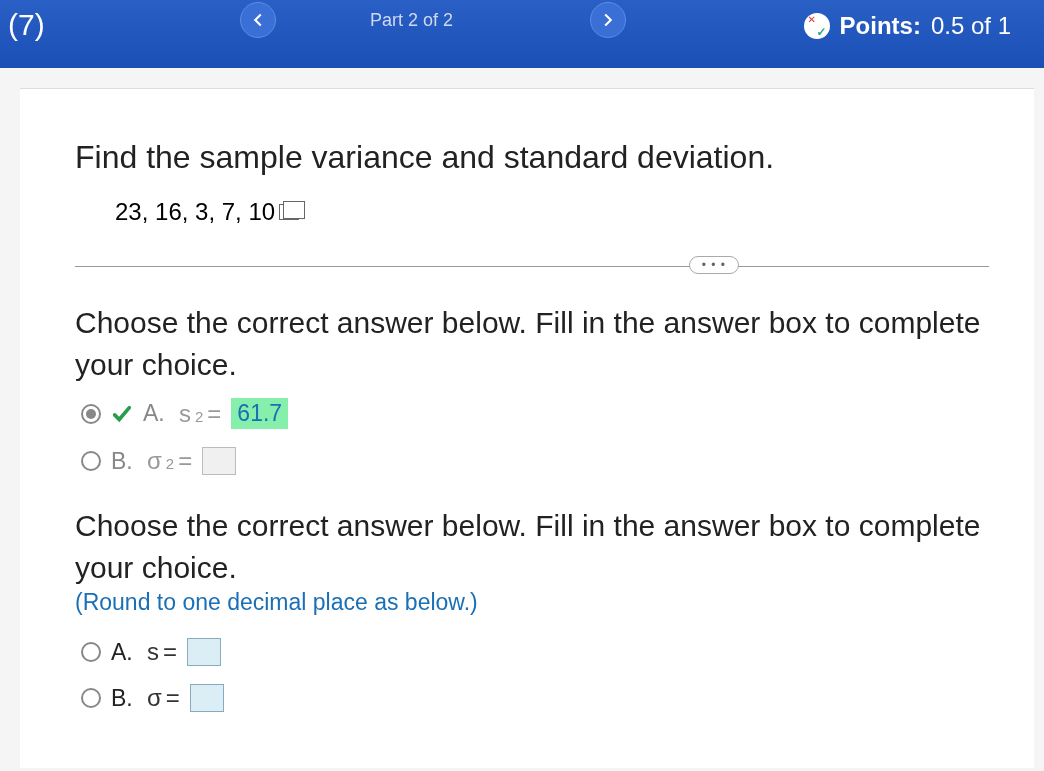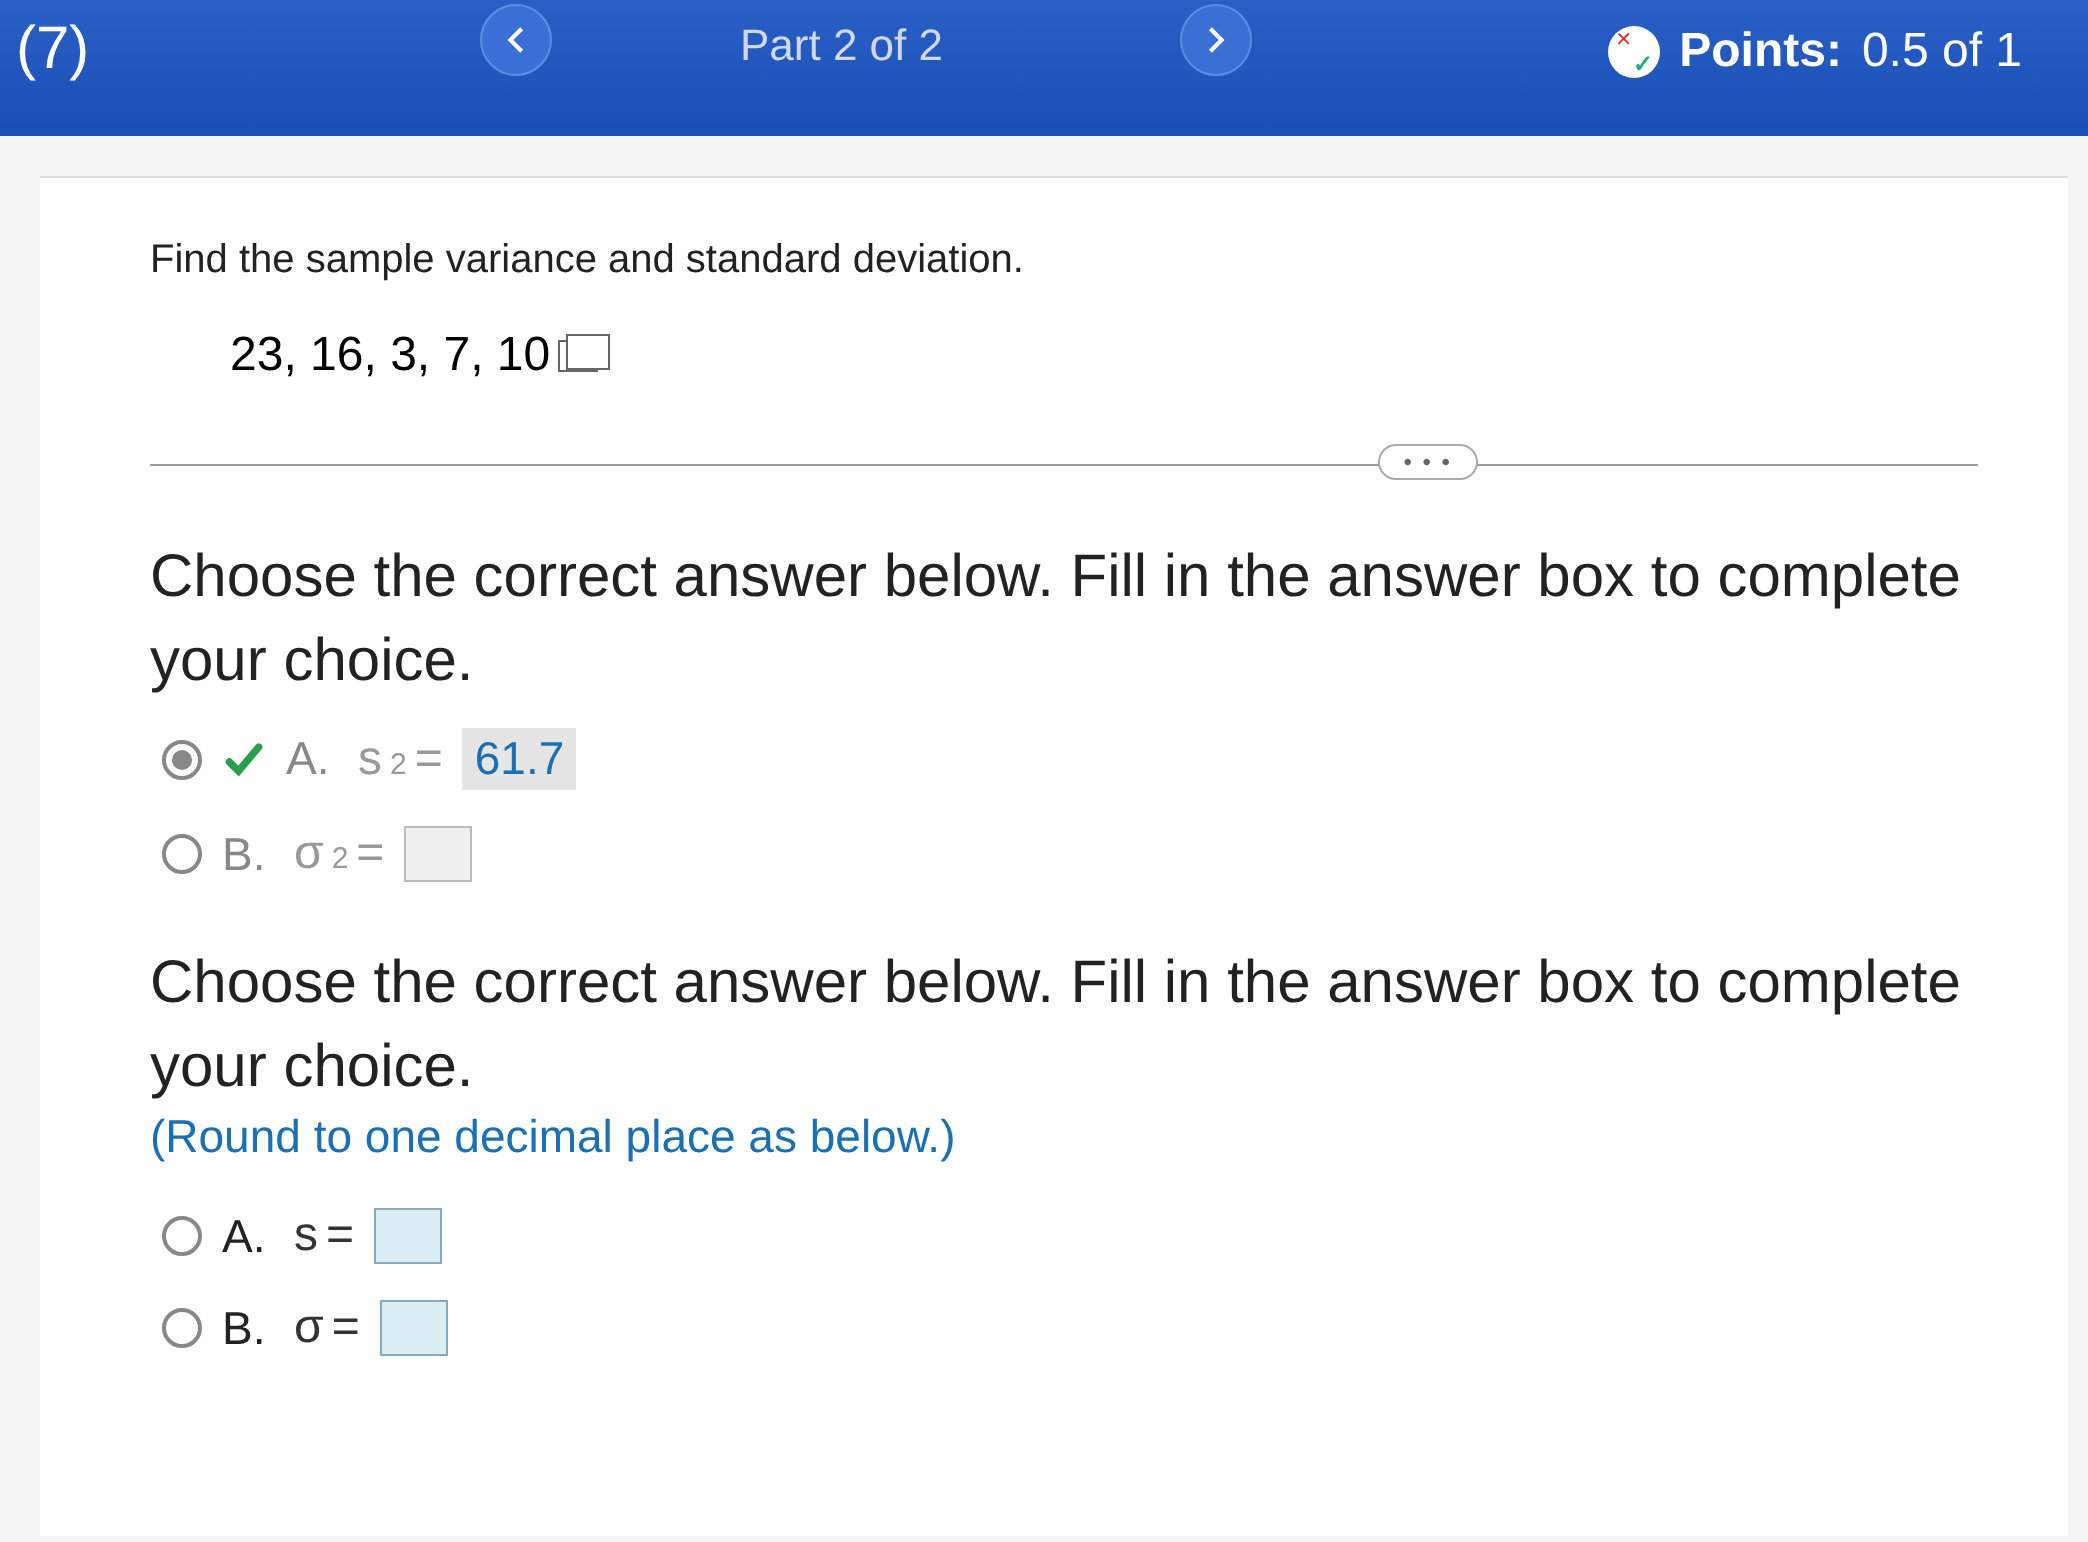--- a/index.html
+++ b/index.html
@@ -41,21 +41,21 @@
     position: absolute;
     top: 2px;
     cursor: pointer;
   }
   .nav-prev { left: 240px; }
   .nav-next { left: 590px; }
   .part-label {
     position: absolute;
     left: 370px;
     top: 10px;
-    font-size: 22px;
+    font-size: 18px;
     color: #d0d8f0;
   }
   .points-wrap {
     position: absolute;
     right: 33px;
     top: 12px;
     display: flex;
     align-items: center;
     gap: 10px;
     font-size: 24px;
@@ -87,23 +87,24 @@
   .points-label { font-weight: bold; }
   .points-val { font-weight: normal; }
   .content {
     padding: 30px 45px 20px 55px;
     background: #fff;
     margin: 20px 10px 0 20px;
     height: 680px;
     border-top: 1px solid #ddd;
   }
   .prompt {
-    font-size: 20px;
+    font-size: 32px;
     color: #222;
     margin-bottom: 22px;
+    margin-top: 20px;
   }
   .data-row {
     font-size: 24px;
     color: #000;
     margin-left: 40px;
     display: flex;
     align-items: center;
     gap: 4px;
   }
   .copy-icon {
@@ -203,21 +204,21 @@
   .formula {
     font-size: 24px;
     color: #333;
     display: inline-flex;
     align-items: baseline;
     gap: 4px;
   }
   .formula.faded { color: #999; }
   sup { font-size: 15px; vertical-align: super; }
   .ans-box {
-    background: #e5e5e5;
+    background: #86efac;
     padding: 2px 6px;
     color: #1a6fb5;
     font-size: 23px;
     min-width: 50px;
     display: inline-block;
   }
   .ans-box-empty {
     width: 34px;
     height: 28px;
     border: 1px solid #bbb;

